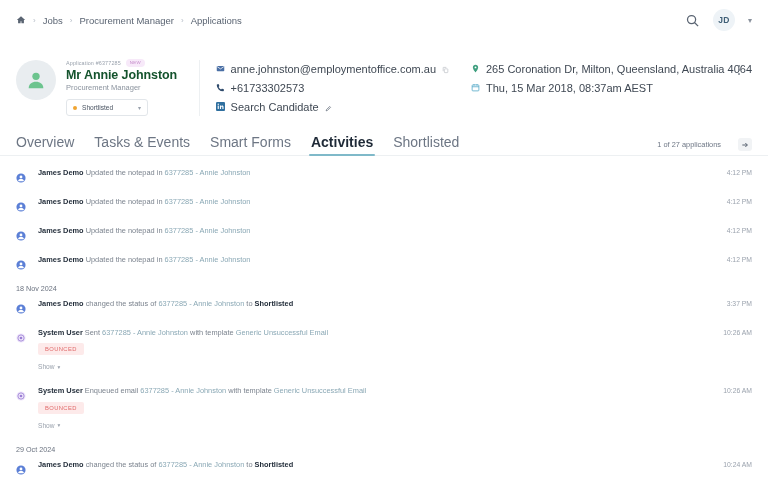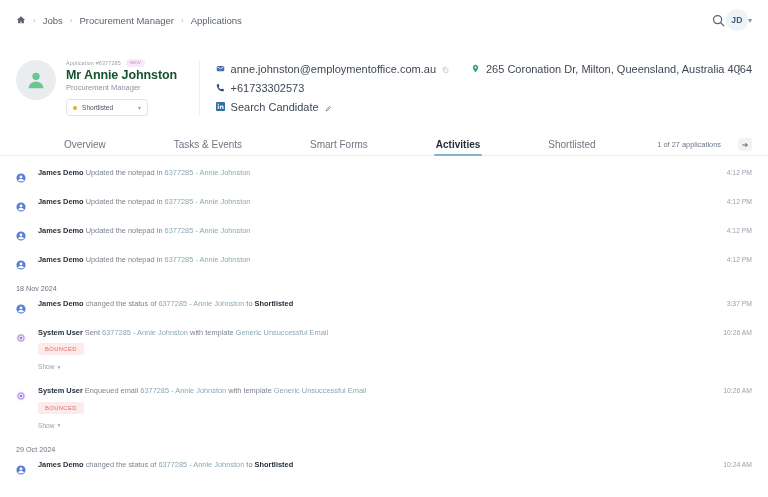--- a/index.html
+++ b/index.html
@@ -15,21 +15,21 @@
   
   .topbar {
     height: 40px; display: flex; align-items: center;
     padding: 0 16px; position: relative;
   }
   .crumbs { display: flex; align-items: center; gap: 7px; font-size: 9.5px; }
   .crumb { color: #5a6472; text-decoration: none; white-space: nowrap; }
   .crumb.home { display: inline-flex; align-items: center; }
   .sep { color: #b6bdc7; font-size: 8px; }
   .topbar-right {
-    margin-left: auto; display: flex; align-items: center; 
+    margin-left: auto; display: flex; align-items: center; gap: 13px;
   }
   .search-ico { width: 15px; height: 15px; display: block; }
   .avatar-pill {
     width: 22px; height: 22px; border-radius: 50%;
     background: #eef3f7; color: #3f5f77;
     display: flex; align-items: center; justify-content: center;
     font-size: 8.5px; font-weight: bold; letter-spacing: .2px;
   }
   .caret { font-size: 8px; color: #8a929d; }
 
@@ -84,22 +84,22 @@
   }
   .kebab i { width: 2px; height: 2px; border-radius: 50%; background: #7b838e; display: block; }
 
   
   .tabs {
     margin-top: 18px; padding: 0 16px;
     display: flex; align-items: flex-end; position: relative;
     border-bottom: 1px solid #edf0f2; height: 22px;
   }
   .tab {
-    font-size: 10px; color: #6d7684; padding: 0 0 5px 0;
-    margin-right: 20px; cursor: pointer; position: relative; white-space: nowrap; margin-left: 48px;
+    font-size: 14px; color: #6d7684; padding: 0 0 5px 0;
+    margin-right: 20px; cursor: pointer; position: relative; white-space: nowrap;
   }
   .tab.active { color: #1f2a37; font-weight: bold; }
   .tab.active::after {
     content: ""; position: absolute; left: -2px; right: -2px; bottom: -1px;
     height: 1.6px; background: #7fb9c9; border-radius: 2px;
   }
   .tabs-right {
     margin-left: auto; display: flex; align-items: center; gap: 17px;
     padding-bottom: 4px;
   }
@@ -245,20 +245,29 @@
       <div class="cinfo">
         <span>
           <svg class="cinfo-ico" viewBox="0 0 24 24" fill="#3f9f7f">
             <path d="M12 2C8.1 2 5 5.1 5 9c0 5.2 7 13 7 13s7-7.8 7-13c0-3.9-3.1-7-7-7z"></path>
             <circle cx="12" cy="9" r="2.5" fill="#fff"></circle>
           </svg>
         </span>
         <span class="cinfo-txt">265 Coronation Dr, Milton, Queensland, Australia 4064</span>
       </div>
 
+      <div class="cinfo">
+        <span>
+          <svg class="cinfo-ico" viewBox="0 0 24 24" fill="none" stroke="#4aa3c4" stroke-width="2">
+            <rect x="3" y="5" width="18" height="16" rx="2"></rect>
+            <path d="M3 10h18M8 3v4M16 3v4"></path>
+          </svg>
+        </span>
+        <span class="cinfo-txt">Thu, 15 Mar 2018, 08:37am AEST</span>
+      </div>
     </div>
 
     <div class="kebab">
       <i></i>
         <i></i>
         <i></i>
     </div>
   </div>
 
   <div class="tabs">

